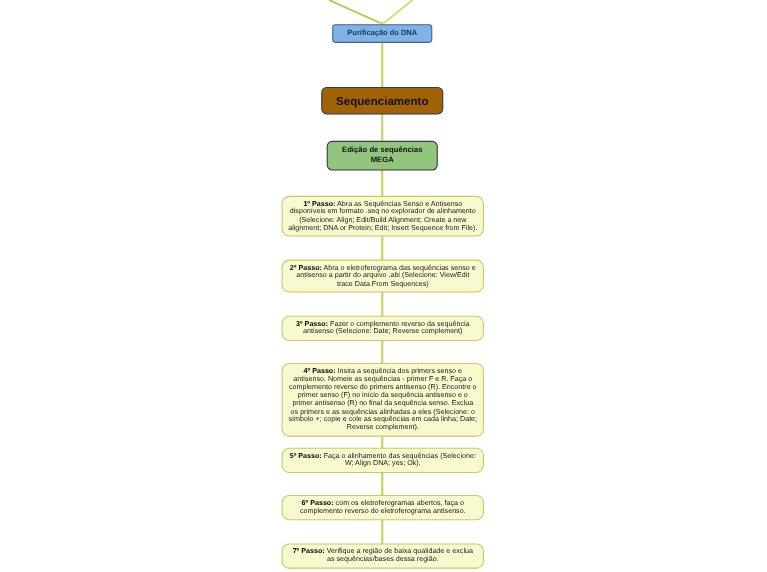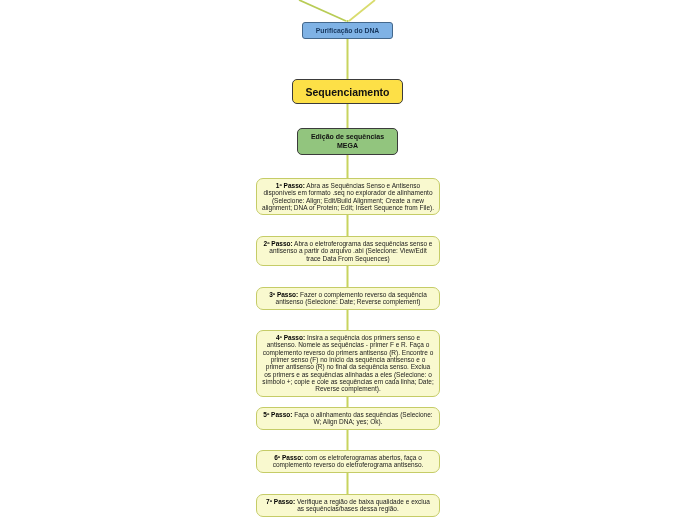--- a/index.html
+++ b/index.html
@@ -37,21 +37,21 @@
   #node-purificacao {
     left: 302px; top: 22px; width: 91px; height: 17px;
     background: #7FB2E5;
     border: 1px solid #44688C;
     border-radius: 3px;
     font-size: 6.8px;
     color: #17375E;
   }
   #node-sequenciamento {
     left: 292px; top: 79px; width: 111px; height: 25px;
-    background: #fde047;
+    background: #a16207;
     border: 1.5px solid #3B3B3B;
     border-radius: 5px;
     font-size: 10.5px;
     color: #111111;
   }
   #node-edicao {
     left: 297px; top: 128px; width: 101px; height: 27px;
     background: #92C57E;
     border: 1.5px solid #3B3B3B;
     border-radius: 5px;

